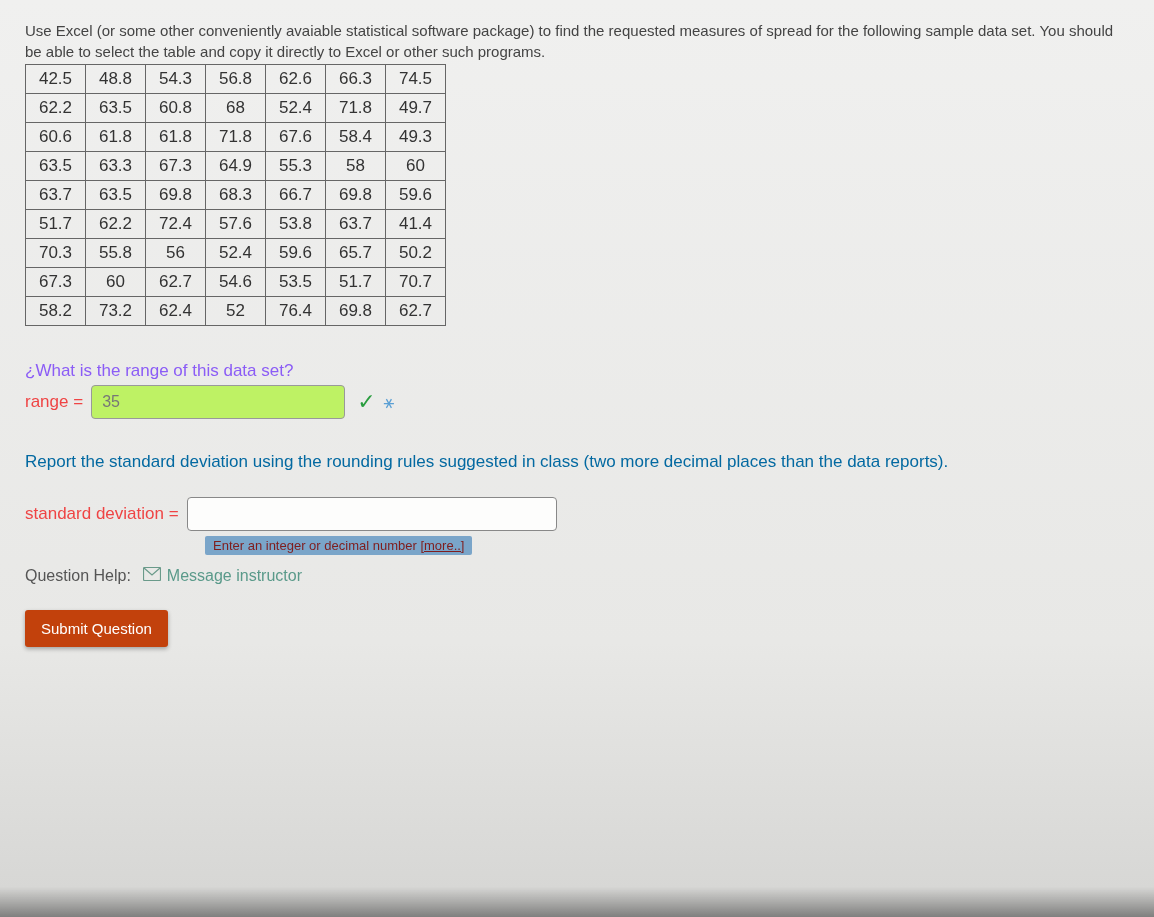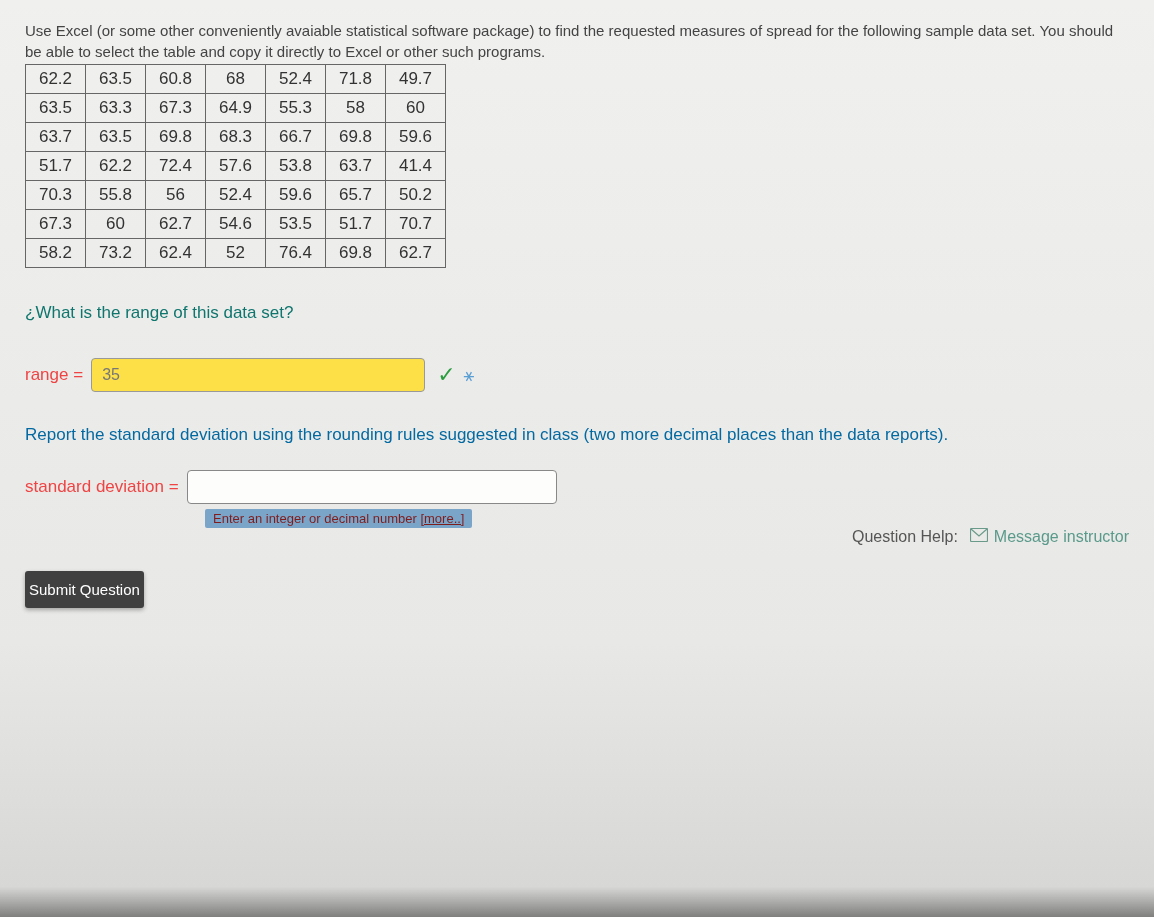--- a/index.html
+++ b/index.html
@@ -29,41 +29,41 @@
       border: 1px solid #666;
       padding: 4px 12px;
       text-align: center;
       font-size: 17px;
       color: #333;
       background: transparent;
       min-width: 60px;
     }
     .sub-question {
       font-size: 17px;
-      color: #0f766e;
-      margin-bottom: 35px;
+      color: #8b5cf6;
+      margin-bottom: 4px;
     }
     .input-row {
       display: flex;
       align-items: center;
       margin-bottom: 30px;
     }
     .input-label {
       font-size: 17px;
       color: #ef4444;
       margin-right: 8px;
     }
     .answer-input {
       border: 1px solid #999;
       border-radius: 4px;
       padding: 6px 10px;
       font-size: 16px;
       color: #777;
-      background: #fde047;
-      width: 334px;
+      background: #bef264;
+      width: 254px;
       height: 34px;
     }
     .answer-input-sd {
       border: 1px solid #888;
       border-radius: 4px;
       padding: 6px 10px;
       font-size: 16px;
       color: #777;
       background: #fdfdfc;
       width: 370px;
@@ -96,37 +96,37 @@
       margin-left: 180px;
       border-radius: 2px;
     }
     .more-link {
       text-decoration: underline;
       cursor: pointer;
     }
     .help-row {
       font-size: 16px;
       color: #555;
+      margin-top: 12px;
       margin-bottom: 25px;
       display: flex;
       align-items: center;
-      justify-content: flex-end;
     }
     .mail-icon {
       margin: 0 6px 0 12px;
       color: #6a8;
     }
     .message-link {
       color: #5a9a8a;
     }
     .submit-btn {
-      background: #404040;
+      background: #c2410c;
       color: #fff;
       border: none;
-      padding: 10px 4px;
+      padding: 10px 16px;
       font-size: 15px;
       border-radius: 3px;
       cursor: pointer;
       box-shadow: 0 2px 4px rgba(0,0,0,0.3);
     }
     .bottom-shadow {
       position: fixed;
       bottom: 0;
       left: 0;
       right: 0;
@@ -138,27 +138,45 @@
 </head>
 <body>
 
 
 
 <div class="question-text">Use Excel (or some other conveniently avaiable statistical software package) to find the requested measures of spread for the following sample data set. You should be able to select the table and copy it directly to Excel or other such programs.</div>
 
 <table class="data-table">
   <tbody id="table-body">
       <tr>
+        <td>42.5</td>
+        <td>48.8</td>
+        <td>54.3</td>
+        <td>56.8</td>
+        <td>62.6</td>
+        <td>66.3</td>
+        <td>74.5</td>
+      </tr>
+      <tr>
         <td>62.2</td>
         <td>63.5</td>
         <td>60.8</td>
         <td>68</td>
         <td>52.4</td>
         <td>71.8</td>
         <td>49.7</td>
+      </tr>
+      <tr>
+        <td>60.6</td>
+        <td>61.8</td>
+        <td>61.8</td>
+        <td>71.8</td>
+        <td>67.6</td>
+        <td>58.4</td>
+        <td>49.3</td>
       </tr>
       <tr>
         <td>63.5</td>
         <td>63.3</td>
         <td>67.3</td>
         <td>64.9</td>
         <td>55.3</td>
         <td>58</td>
         <td>60</td>
       </tr>

